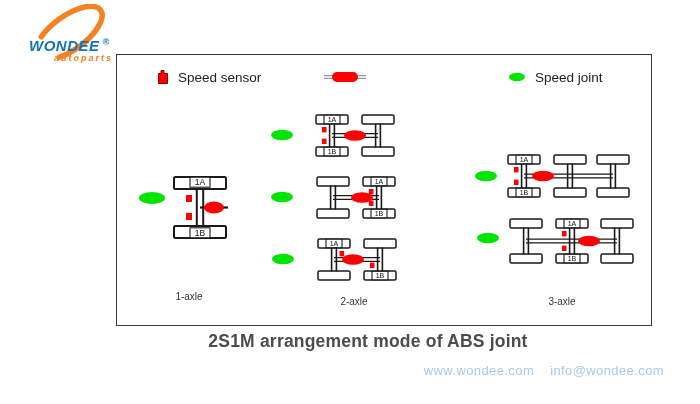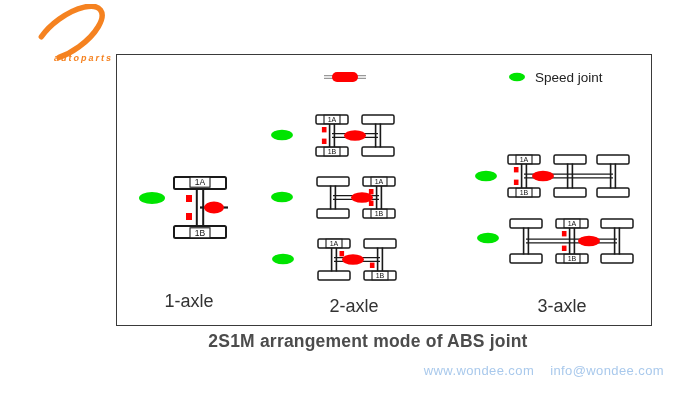--- a/index.html
+++ b/index.html
@@ -21,43 +21,50 @@
   
   .box{position:absolute;left:116px;top:54px;width:536px;height:272px;
        border:1.5px solid #3a3a3a;box-sizing:border-box;}
   .legend-item{position:absolute;top:12px;height:20px;display:flex;align-items:center;gap:9px;}
   .li-1{left:40px;} .li-2{left:207px;} .li-3{left:391px;}
   .legend-label{font-size:13.5px;color:#222;white-space:nowrap;}
   .sensor-shape{fill:var(--red);stroke:#8b0000;stroke-width:1;}
   .reg-shape{fill:var(--red);}
   .reg-line{stroke:#999;stroke-width:1.2;}
   .cable-shape{fill:var(--green);}
-  .axis-label{position:absolute;transform:translateX(-50%);font-size:18px;color:#333;white-space:nowrap;}
+  .axis-label{position:absolute;transform:translateX(-50%);font-size:10px;color:#333;white-space:nowrap;}
   .variant{position:absolute;}
   
   .caption{position:absolute;left:100px;top:331px;width:536px;text-align:center;
            font-size:17.5px;font-weight:bold;color:var(--caption);letter-spacing:.2px;}
   .footer{position:absolute;right:36px;top:363px;font-size:13px;font-weight:normal;
           color:var(--footer);letter-spacing:.4px;white-space:nowrap;}
   .footer span + span{margin-left:16px;}
 </style>
 </head>
 <body>
 
 <div class="stage">
 
   <div class="logo">
     <svg width="116" height="66" viewBox="0 0 116 66">
       <ellipse cx="57" cy="29" rx="39" ry="17" fill="none" stroke="#f58220" stroke-width="5.5" stroke-linecap="round" stroke-dasharray="135 44" stroke-dashoffset="67" transform="rotate(-36 57 29)"></ellipse>
     </svg>
+    <div class="brand"><span>WONDEE</span><span class="reg">®</span></div>
     <div class="sub">autoparts</div>
   </div>
 
   <div class="box">
 
+    <div class="legend-item li-1">
+      <svg width="12" height="16" viewBox="0 0 12 16">
+        <path class="sensor-shape" d="M1.5 4.5 H4 V1.5 H7 V4.5 H10.5 V14.5 H1.5 Z"></path>
+      </svg>
+      <span class="legend-label">Speed sensor</span>
+    </div>
     <div class="legend-item li-2">
       <svg width="42" height="14" viewBox="0 0 42 14">
         <line class="reg-line" x1="0" y1="5.6" x2="42" y2="5.6"></line>
         <line class="reg-line" x1="0" y1="8.4" x2="42" y2="8.4"></line>
         <rect class="reg-shape" x="8" y="2" width="26" height="10" rx="5"></rect>
       </svg>
     </div>
     <div class="legend-item li-3">
       <svg width="18" height="10" viewBox="0 0 18 10">
         <ellipse class="cable-shape" cx="9" cy="5" rx="8" ry="4.2"></ellipse>

